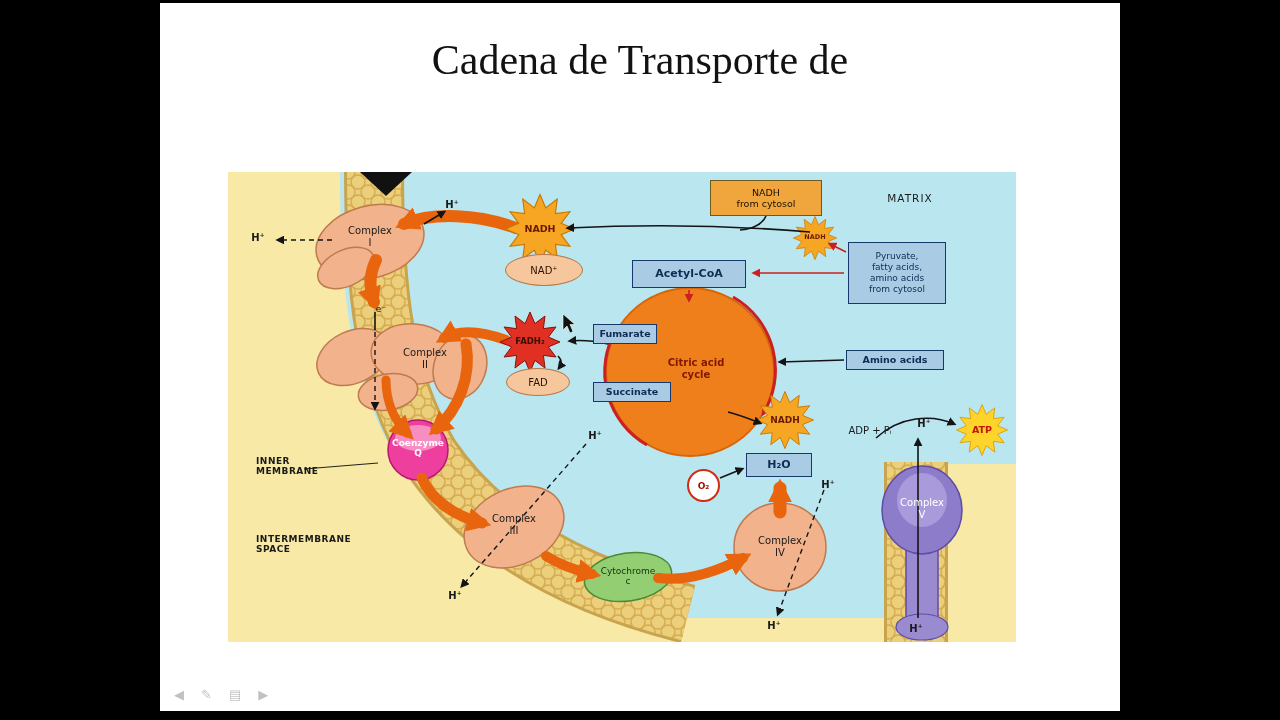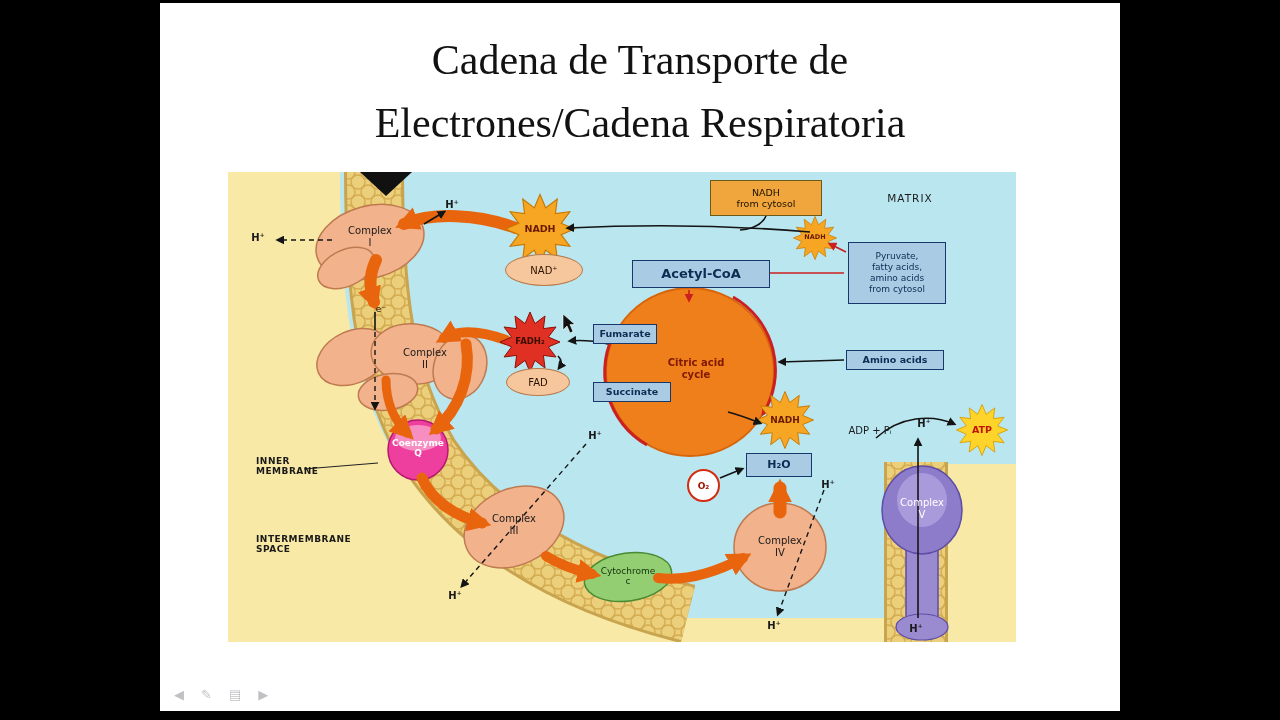--- a/index.html
+++ b/index.html
@@ -33,21 +33,20 @@
   .ls1{letter-spacing:1px;}
 </style>
 </head>
 <body>
 
 <div class="stage">
   <div class="slide">
 
     <div class="title">
       <div>Cadena de Transporte de</div>
-      <div>Electrones/Cadena Respiratoria</div>
     </div>
 
     <div class="diagram">
 
       <svg width="788" height="470" viewBox="0 0 788 470">
         <defs>
           <pattern id="memb" width="20" height="20" patternUnits="userSpaceOnUse">
             <rect width="20" height="20" style="fill:var(--membrane-band)"></rect>
             <circle cx="10" cy="10" r="7" fill="none" stroke="#d4ac52" stroke-width="1.4"></circle>
             <circle cx="0" cy="0" r="7" fill="none" stroke="#d4ac52" stroke-width="1.4"></circle>
@@ -166,21 +165,21 @@
 
         <path d="M335,142 l0,16 l4,-4 l3,7 l3,-1.5 l-3,-7 l5,0 z" fill="#111" stroke="#fff" stroke-width="0.6"></path>
       </svg>
 
       <div class="box orange" style="left:482px;top:8px;width:112px;height:36px;">NADH
 from cytosol</div>
       <div class="box" style="left:620px;top:70px;width:98px;height:62px;font-size:9px;">Pyruvate,
 fatty acids,
 amino acids
 from cytosol</div>
-      <div class="box" style="left:404px;top:88px;width:138px;height:28px;font-weight:bold;font-size:13px;">Acetyl-CoA</div>
+      <div class="box" style="left:404px;top:88px;width:114px;height:28px;font-weight:bold;font-size:11px;">Acetyl-CoA</div>
       <div class="box" style="left:365px;top:152px;width:64px;height:20px;font-weight:bold;">Fumarate</div>
       <div class="box" style="left:365px;top:210px;width:78px;height:20px;font-weight:bold;">Succinate</div>
       <div class="box" style="left:618px;top:178px;width:98px;height:20px;font-weight:bold;">Amino acids</div>
       <div class="box" style="left:518px;top:281px;width:66px;height:24px;font-weight:bold;font-size:11px;">H₂O</div>
 
       <div class="oval" style="left:277px;top:82px;width:78px;height:32px;">NAD⁺</div>
       <div class="oval" style="left:278px;top:196px;width:64px;height:28px;">FAD</div>
       <div class="circle-red" style="left:459px;top:297px;width:33px;height:33px;">O₂</div>
 
       <div class="lbl ls1" style="left:682px;top:26px;font-size:10.5px;">MATRIX</div>

